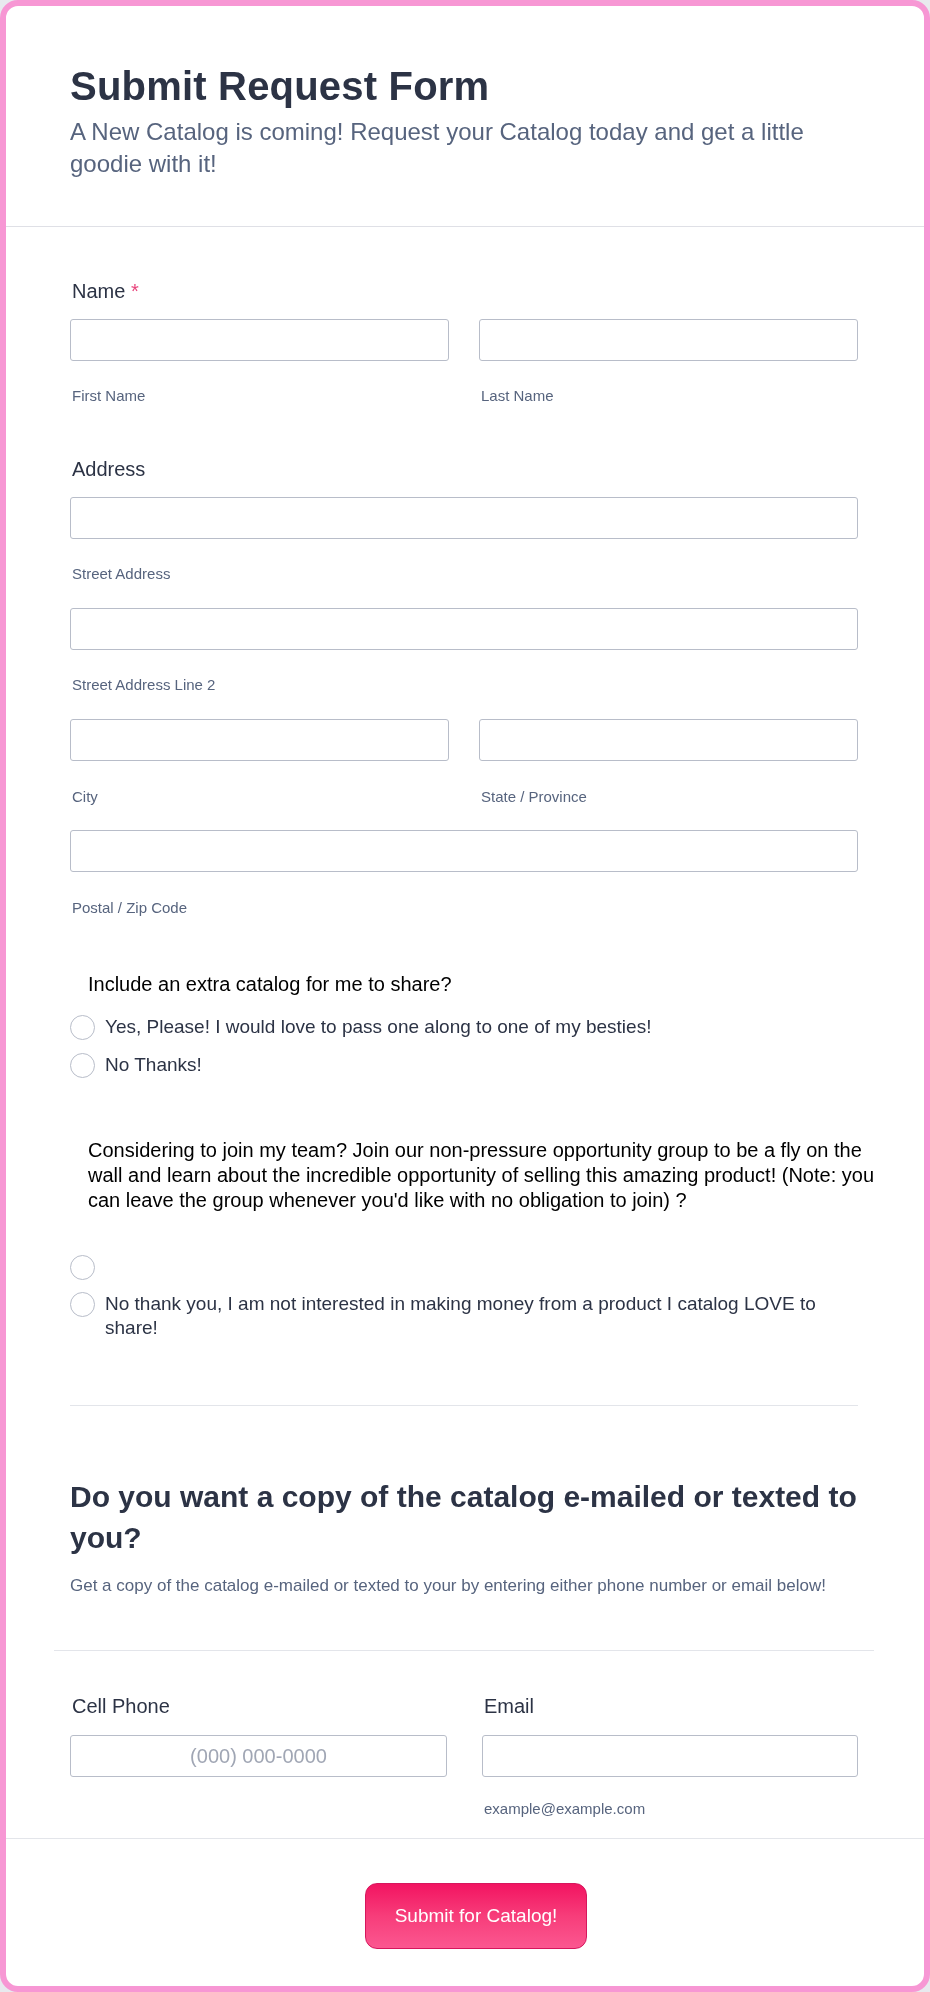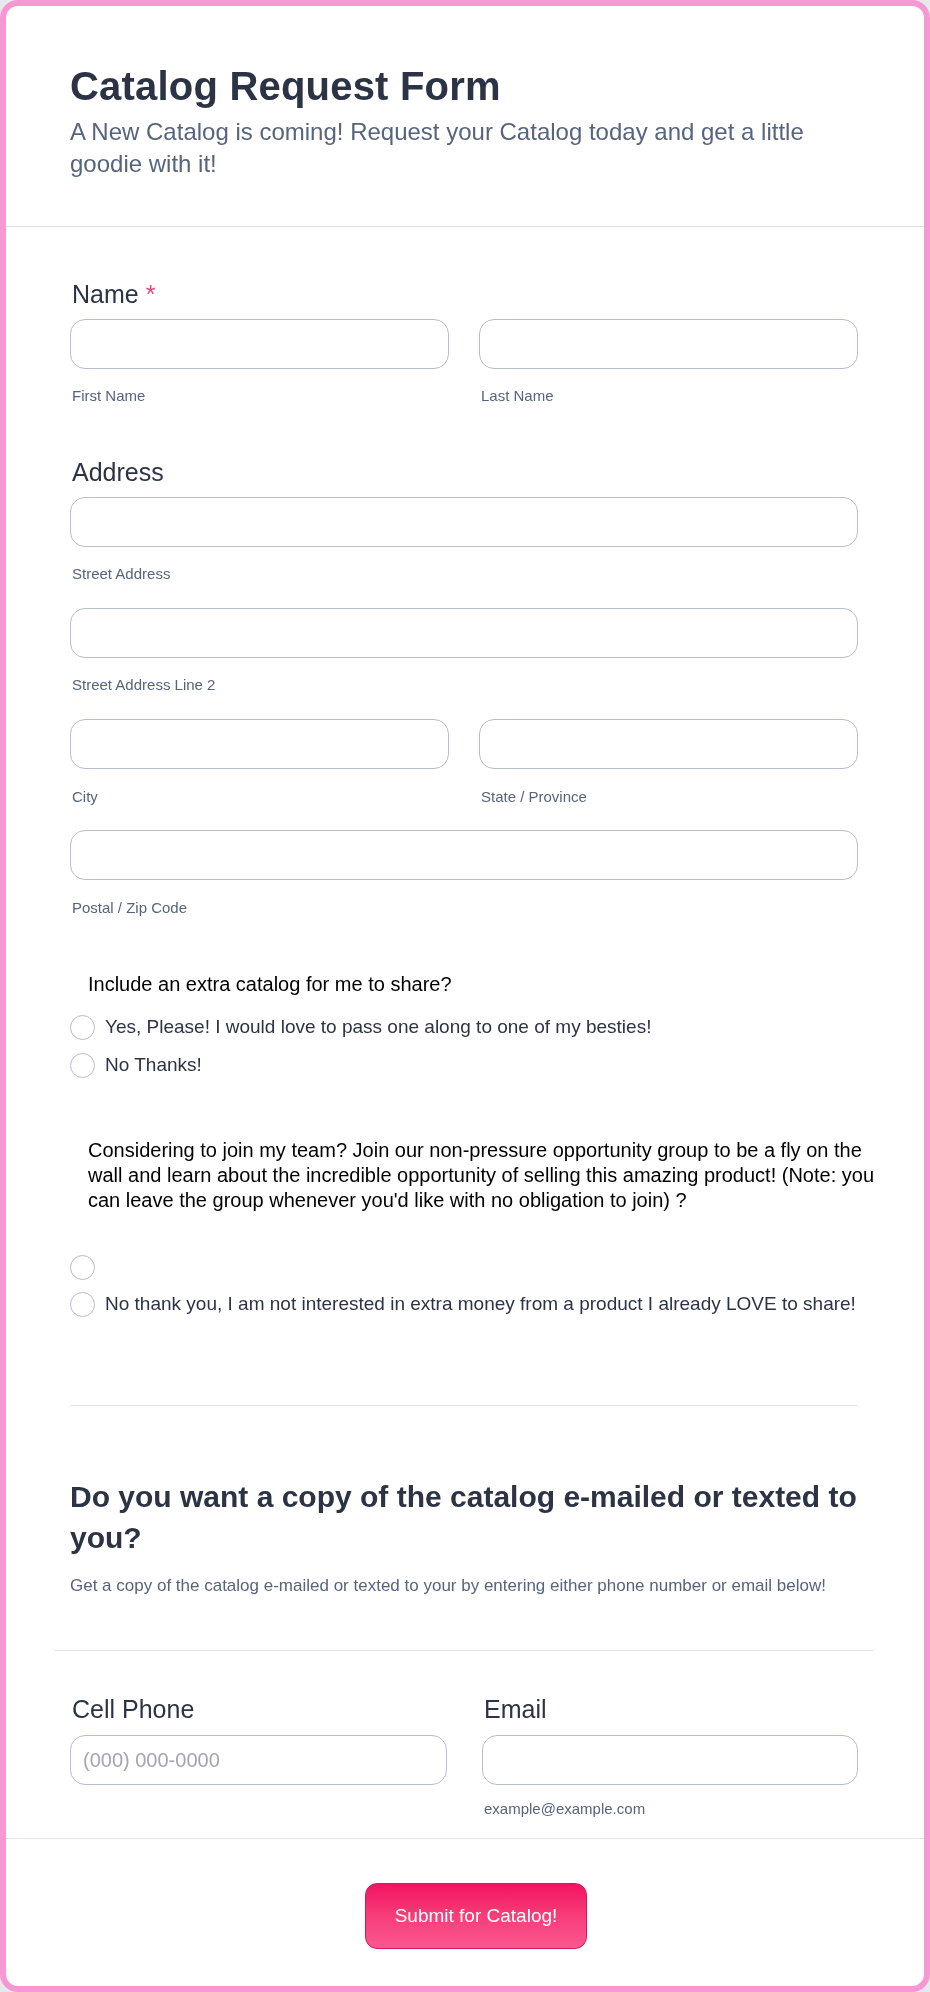--- a/index.html
+++ b/index.html
@@ -7,25 +7,25 @@
     body { font-family: "Liberation Sans", "DejaVu Sans", sans-serif; color: #2c3345; }
     .card {
       position: absolute; left: 0; top: 0; width: 930px; height: 1992px;
       background: #ffffff; border: 6px solid #f797d4; border-radius: 18px;
       overflow: hidden;
     }
     .header { position: absolute; left: 0; top: 0; width: 100%; height: 221px; border-bottom: 1px solid #dfe0e6; }
     .form-title { position: absolute; left: 64px; top: 58px; font-size: 40px; font-weight: bold; color: #2c3345; letter-spacing: 0.2px; }
     .form-sub { position: absolute; left: 64px; top: 110px; width: 790px; font-size: 24px; line-height: 32px; color: #57647e; }
 
-    .label { position: absolute; font-size: 25px; color: #2c3345; }
+    .label { position: absolute; font-size: 20px; color: #2c3345; }
     .req { color: #e8457c; }
     .input {
-      position: absolute; height: 50px; border: 1px solid #b8bdc9; border-radius: 15px; background: #fff;
-      font-size: 20px; color: #2c3345; padding: 0 12px; font-family: "Liberation Sans", sans-serif;
+      position: absolute; height: 42px; border: 1px solid #b8bdc9; border-radius: 3px; background: #fff;
+      font-size: 20px; color: #2c3345; padding: 0 12px; font-family: "Liberation Sans", sans-serif; text-align: center;
     }
     .input::placeholder { color: #a0a6b4; }
     .sublabel { position: absolute; font-size: 15px; color: #57647e; }
 
     .radio-row { position: absolute; left: 64px; display: flex; align-items: flex-start; }
     .radio {
       width: 25px; height: 25px; border: 1.5px solid #b8bdc9; border-radius: 50%; background: #fff;
       flex: 0 0 25px; margin-right: 10px; margin-top: 0;
     }
     .radio-text { font-size: 19px; color: #2c3345; line-height: 24px; }
@@ -42,21 +42,21 @@
       background: linear-gradient(to bottom, #f21461 0%, #f73d7a 50%, #fb5790 100%);
       font-family: "Liberation Sans", sans-serif; cursor: pointer;
     }
   </style>
 </head>
 <body>
 
 <div class="card">
 
   <div class="header">
-    <div class="form-title">Catalog Request Form</div>
+    <div class="form-title">Submit Request Form</div>
     <div class="form-sub">A New Catalog is coming! Request your Catalog today and get a little goodie with it!</div>
   </div>
 
   <div class="label" style="left:66px;top:274px;">
     <span>Name</span>
     <span class="req">*</span>
   </div>
   <input class="input" style="left: 64px; top: 313px; width: 379px;" value="">
   <input class="input" style="left: 473px; top: 313px; width: 379px;" value="">
   <div class="sublabel" style="left:66px;top:381px;">First Name</div>
@@ -83,21 +83,21 @@
     <span class="radio"></span>
     <span class="radio-text">No Thanks!</span>
   </div>
 
   <div class="question" style="top:1132px;">Considering to join my team? Join our non-pressure opportunity group to be a fly on the wall and learn about the incredible opportunity of selling this amazing product! (Note: you can leave the group whenever you'd like with no obligation to join) ?</div>
   <div class="radio-row" style="top:1249px;width:790px;">
     <span class="radio"></span>
   </div>
   <div class="radio-row" style="top:1286px;width:790px;">
     <span class="radio"></span>
-    <span class="radio-text">No thank you, I am not interested in extra money from a product I already LOVE to share!</span>
+    <span class="radio-text">No thank you, I am not interested in making money from a product I catalog LOVE to share!</span>
   </div>
 
   <div class="divider" style="left:64px;top:1399px;width:788px;"></div>
 
   <div class="section-title">Do you want a copy of the catalog e-mailed or texted to you?</div>
   <div class="section-sub">Get a copy of the catalog e-mailed or texted to your by entering either phone number or email below!</div>
   <div class="divider" style="left:48px;top:1644px;width:820px;"></div>
 
   <div class="label" style="left:66px;top:1689px;">Cell Phone</div>
   <div class="label" style="left:478px;top:1689px;">Email</div>

